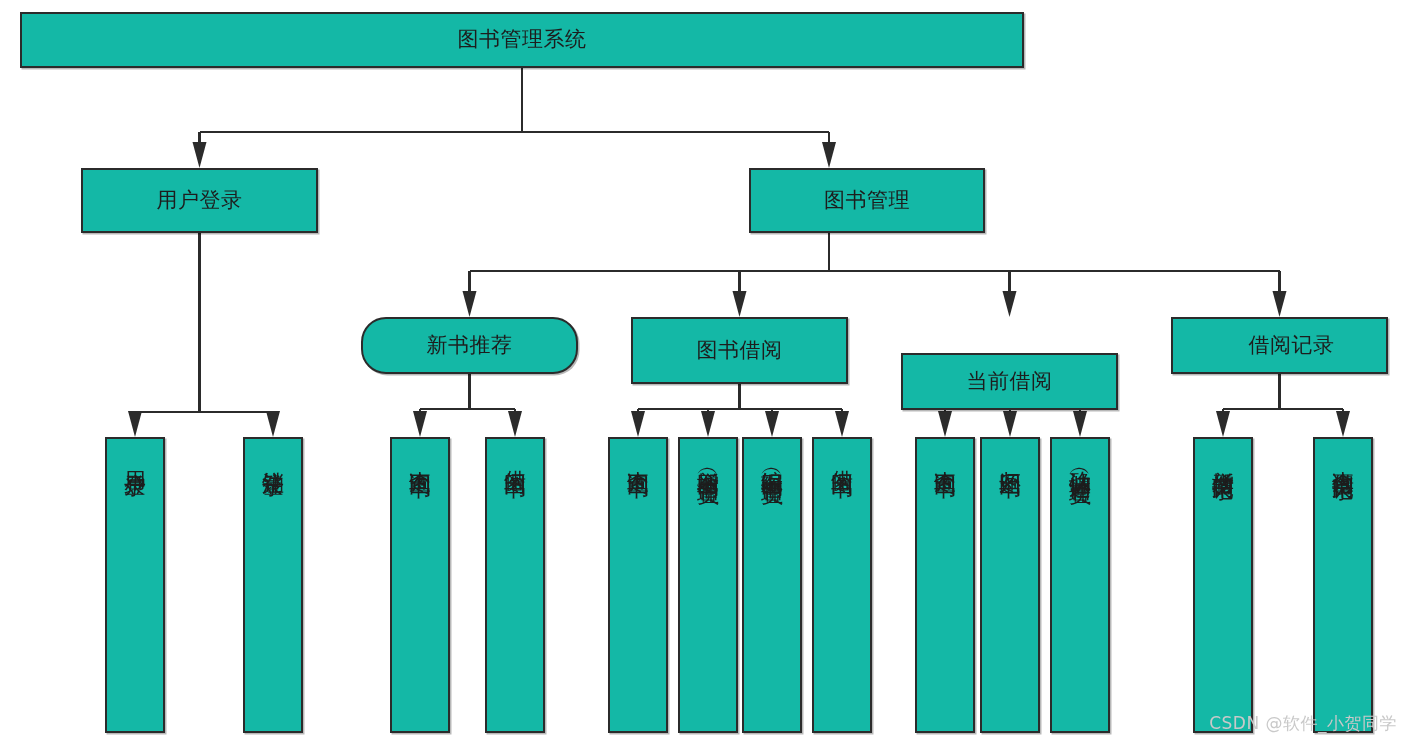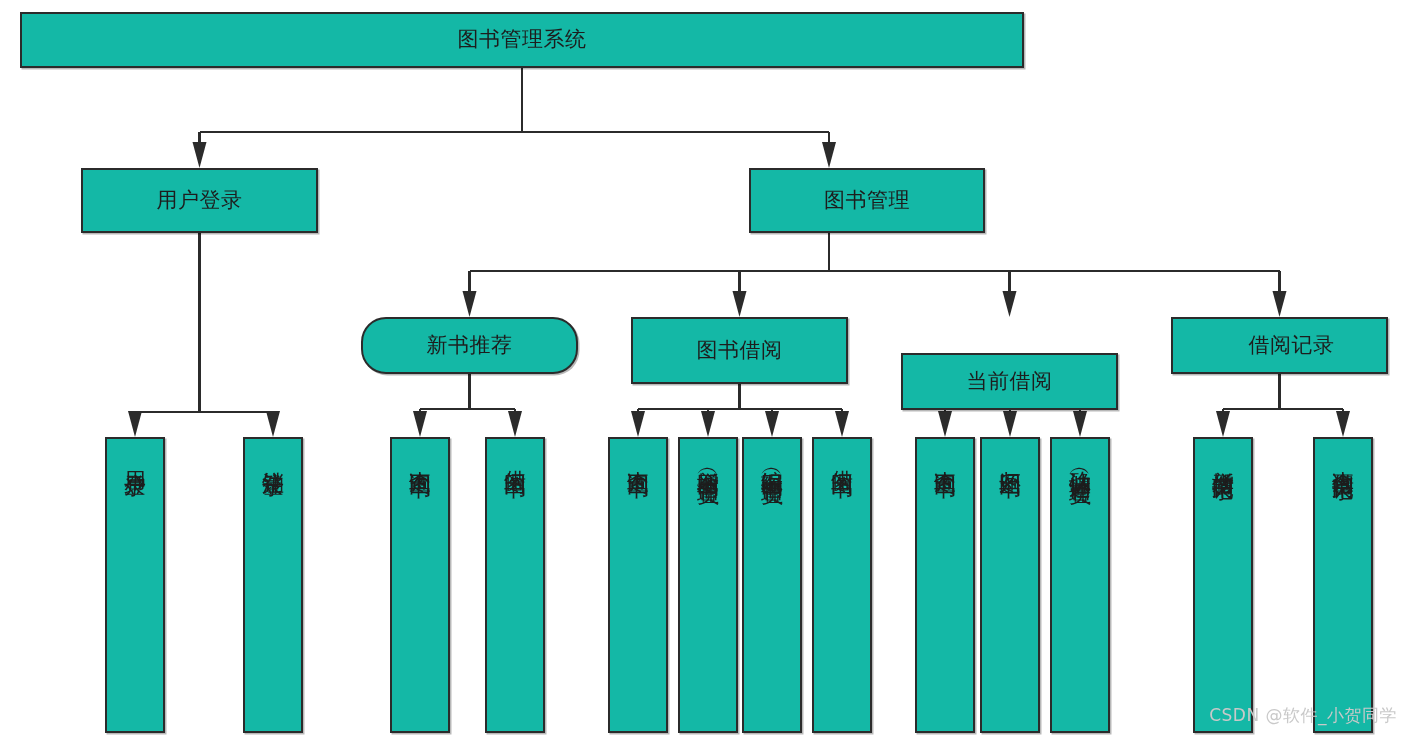--- a/index.html
+++ b/index.html
@@ -52,21 +52,21 @@
     writing-mode: vertical-rl;
     text-orientation: upright;
     font-size: 22px;
     letter-spacing: 2px;
     line-height: 1;
     white-space: nowrap;
   }
   #watermark {
     position: absolute;
     right: 8px;
-    bottom: 20px;
+    bottom: 12px;
     font-size: 17px;
     color: #c9c9c9;
     letter-spacing: 0.5px;
     white-space: nowrap;
     font-family: "DejaVu Sans", "Liberation Sans", sans-serif;
   }
 </style>
 </head>
 <body>
 

